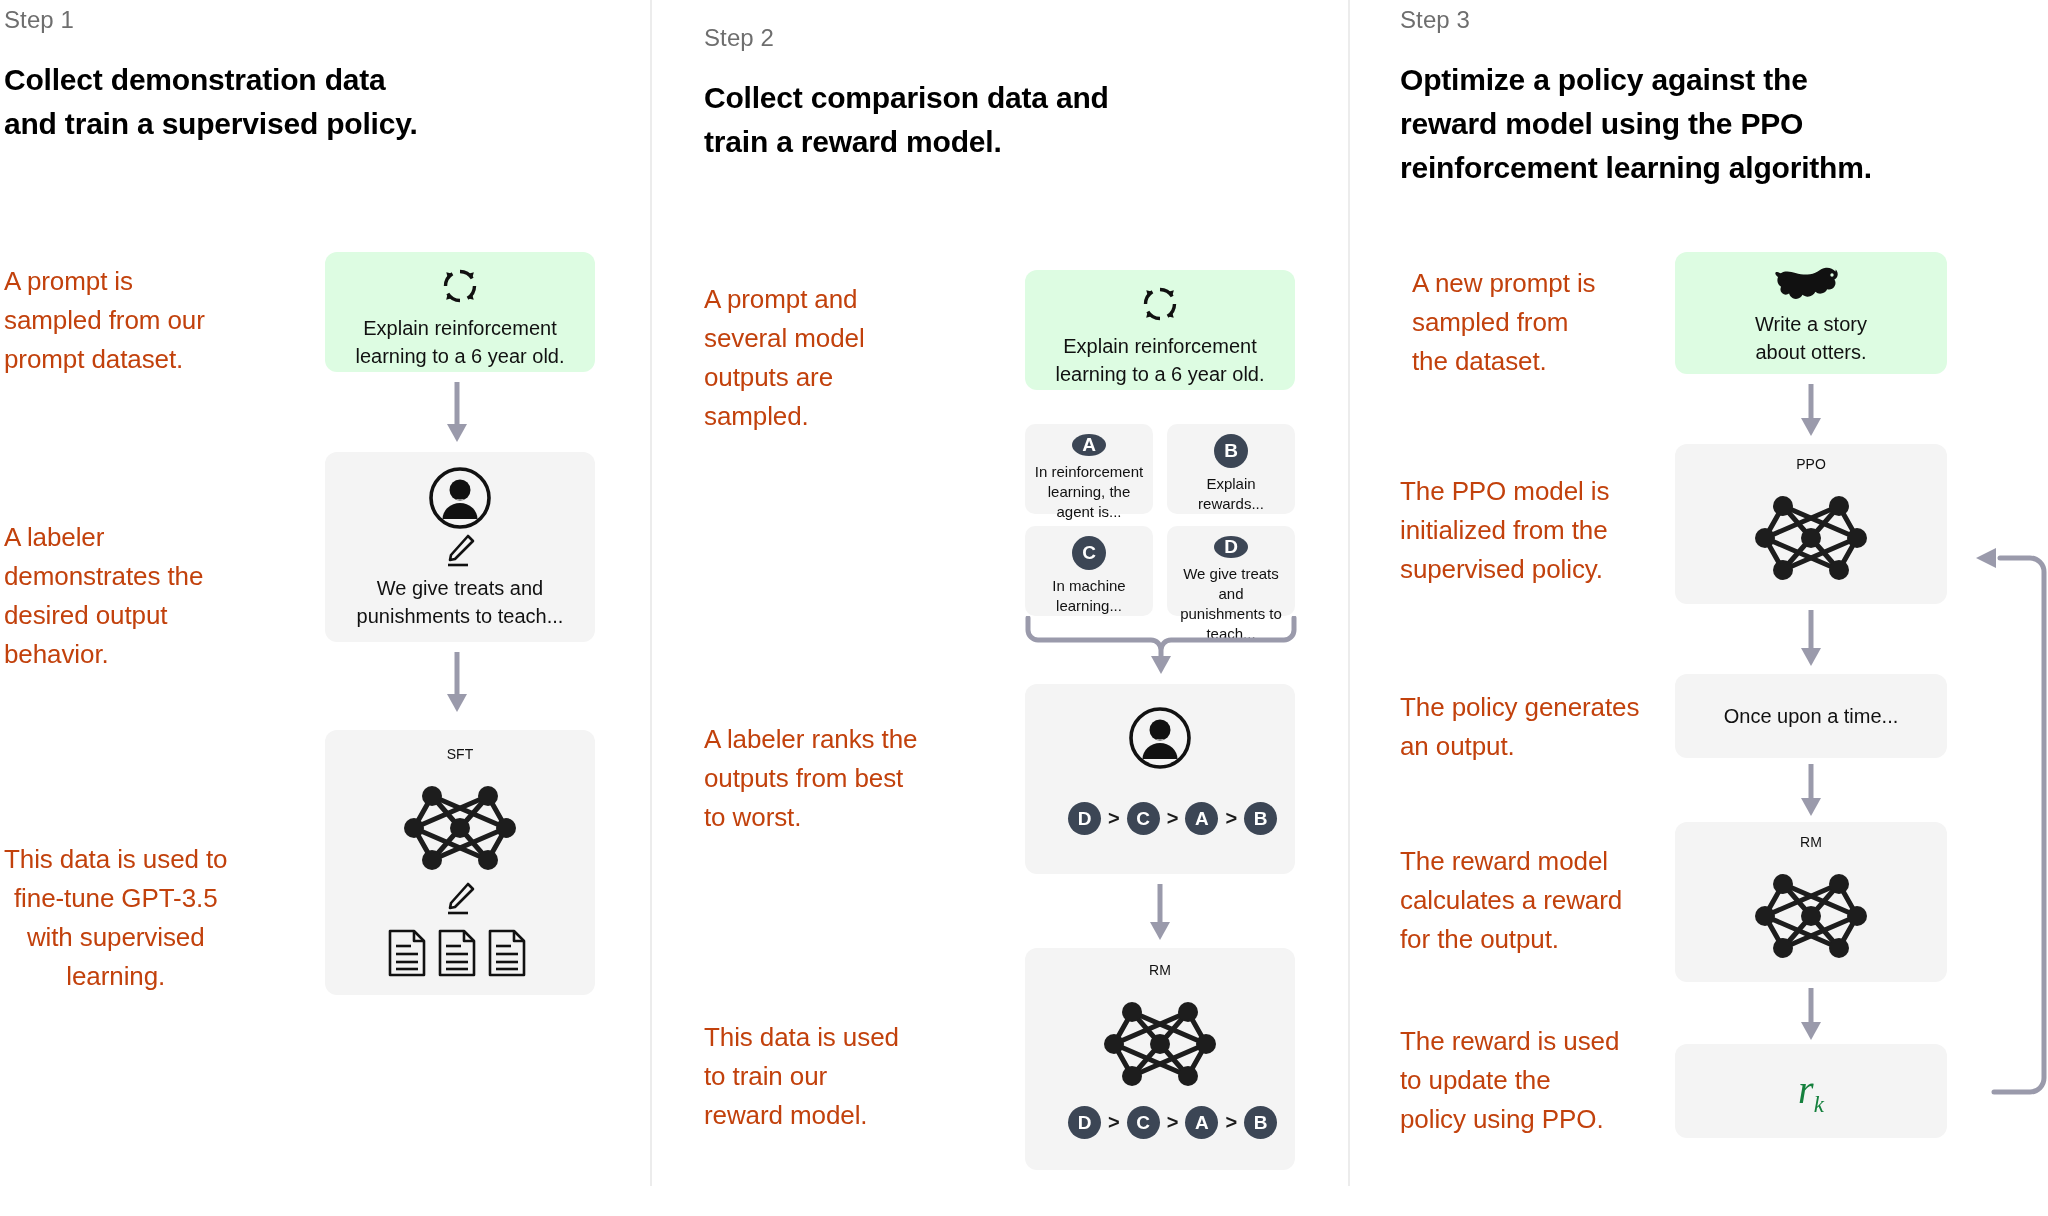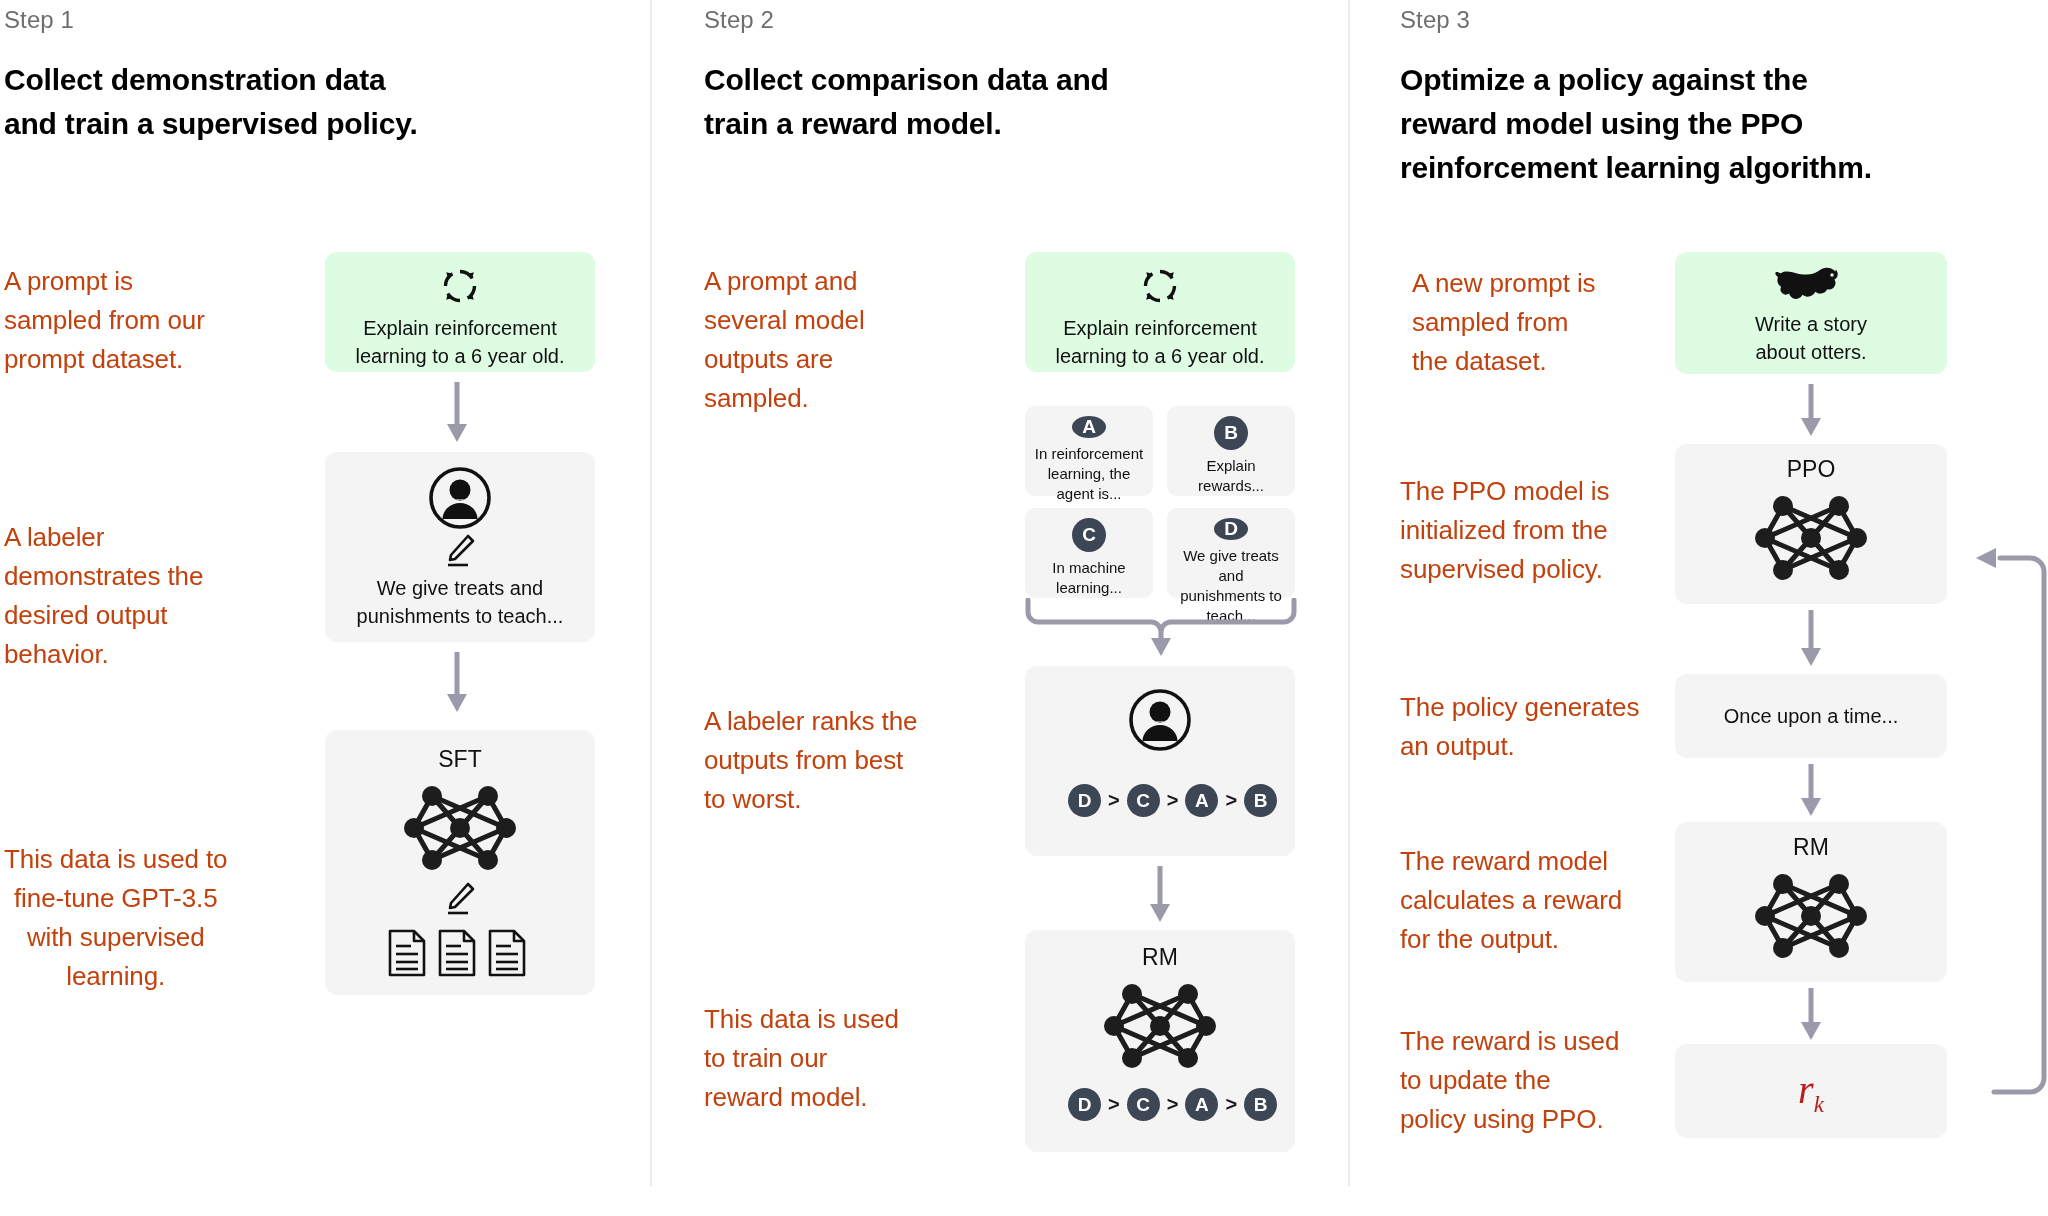--- a/index.html
+++ b/index.html
@@ -15,21 +15,21 @@
   
   .divider {
     position: absolute; top: 0; width: 2px; height: 1186px;
     background: #ececec;
   }
   .divider.d1 { left: 650px; }
   .divider.d2 { left: 1348px; }
 
   .col { position: absolute; top: 0; height: 1040px; }
   .col1 { left: 0px;    width: 650px; }
-  .col2 { left: 650px;  width: 698px; }
+  .col2 { left: 650px;  width: 698px; margin-top: 18px; }
   .col3 { left: 1348px; width: 700px; }
 
   .step-label {
     position: absolute;
     font-size: 24px;
     color: #6e6e6e;
     letter-spacing: .1px;
   }
   .step-title {
     position: absolute;
@@ -55,21 +55,21 @@
   }
   .card.green { background: #ddfce2; }
   .card-text {
     font-size: 20px;
     line-height: 28px;
     text-align: center;
     color: #111;
     padding: 0 10px;
   }
   .card-title {
-    font-size: 23px;
+    font-size: 14px;
     text-align: center;
     color: #111;
   }
   .mini-card {
     position: absolute;
     border-radius: 10px;
     background: #f4f4f4;
     display: flex;
     flex-direction: column;
     align-items: center;
@@ -103,21 +103,21 @@
   .gt { font-size: 20px; font-weight: bold; color: #1a1a1a; }
 
   
   .arrow { position: absolute; }
 
   .rk {
     position: absolute;
     font-family: "Liberation Serif", "DejaVu Serif", serif;
     font-style: italic;
     font-size: 40px;
-    color: #b91c1c;
+    color: #15803d;
   }
   .rk sub { font-size: 23px; font-style: italic; }
 
   .icon-wrap { position: absolute; }
   svg { display: block; }
 </style>
 </head>
 <body>
 
 <div class="board">

